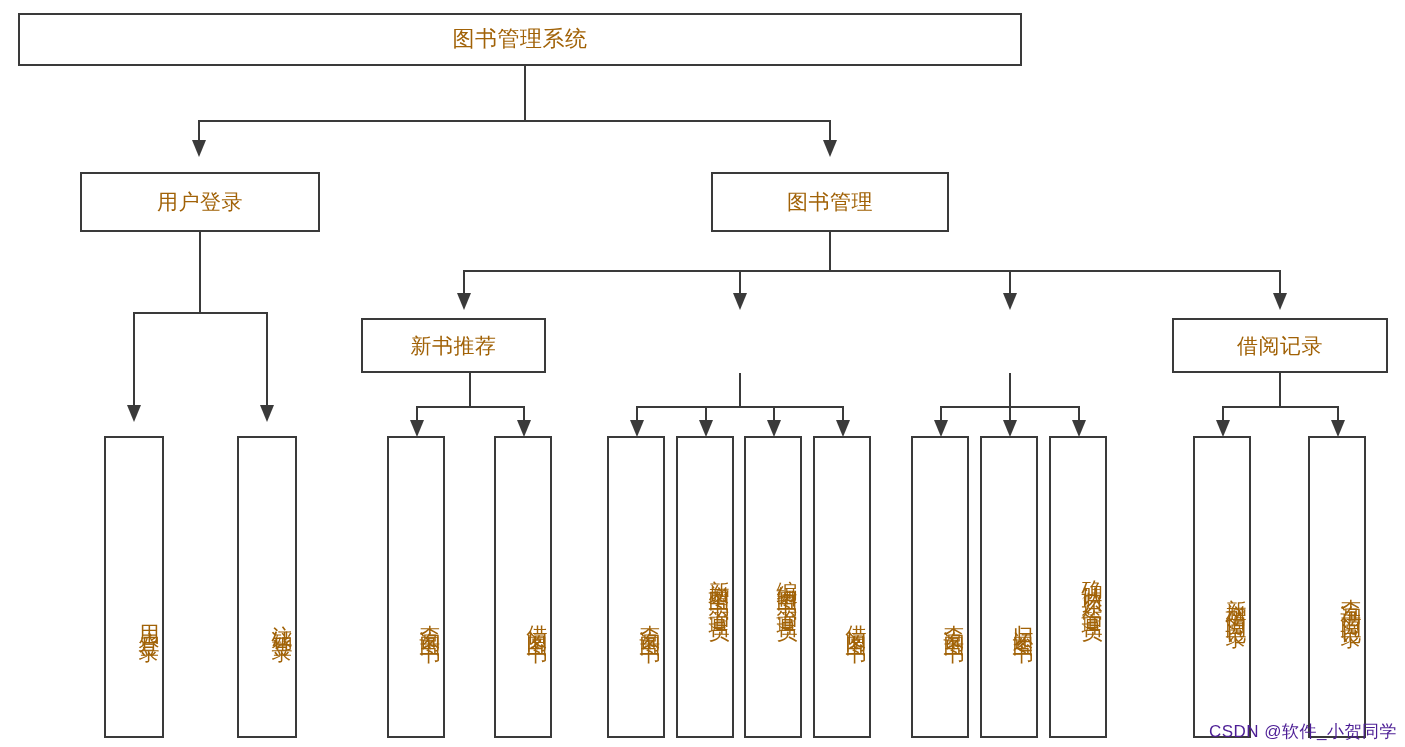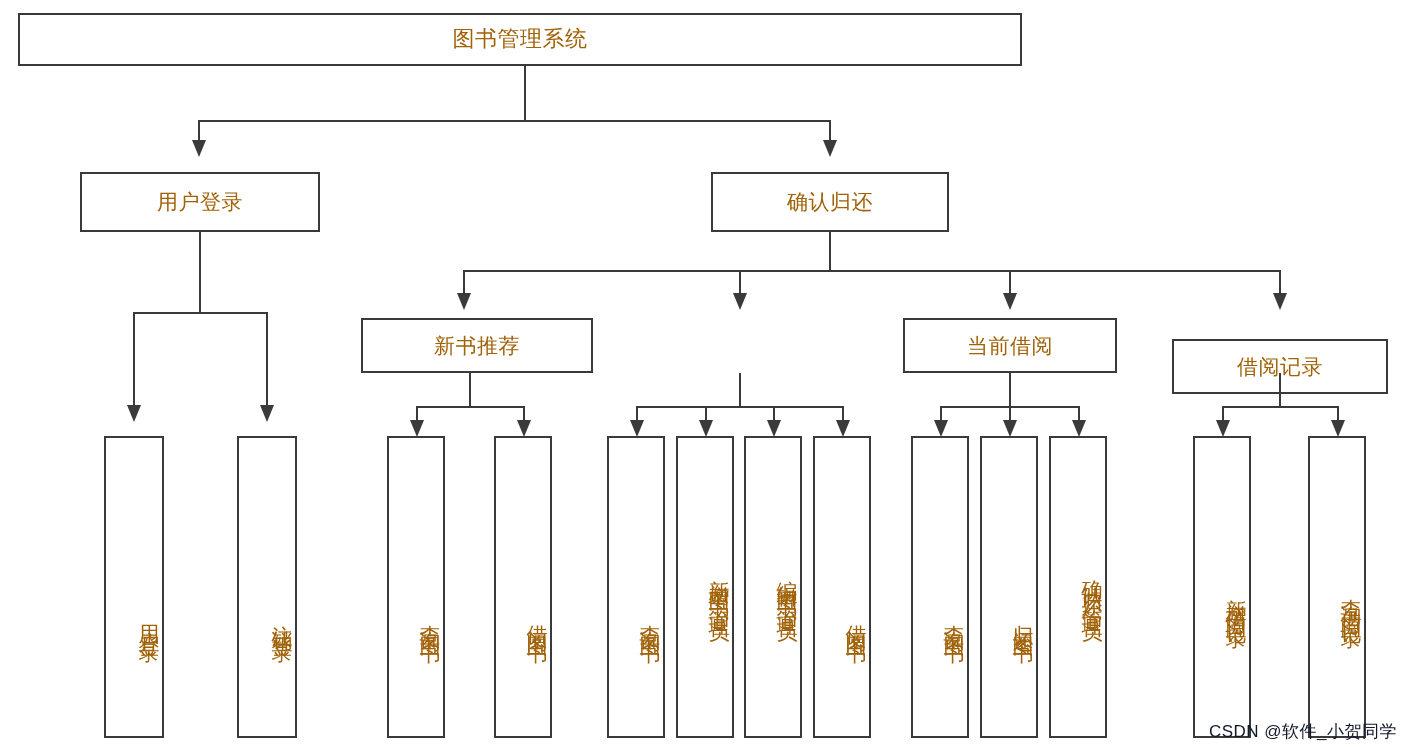--- a/index.html
+++ b/index.html
@@ -66,21 +66,21 @@
     height: 0;
     border-left: 7px solid transparent;
     border-right: 7px solid transparent;
     border-top: 17px solid #3a3a3a;
   }
   .watermark {
     position: absolute;
     right: 8px;
     bottom: 4px;
     font-size: 17px;
-    color: #0f172a;
+    color: #4c1d95;
     letter-spacing: 0.5px;
     white-space: nowrap;
   }
 </style>
 </head>
 <body>
 
 <div id="canvas">
 
   <div class="node h root" style="left:18px; top:13px; width:1004px; height:53px;">
@@ -93,21 +93,21 @@
 
   <div class="ln vt" style="left:198px; top:120px; width:2px; height:22px;"></div>
   <div class="arrow" style="left:192px; top:140px;"></div>
   <div class="ln vt" style="left:829px; top:120px; width:2px; height:22px;"></div>
   <div class="arrow" style="left:823px; top:140px;"></div>
 
   <div class="node h" style="left:80px; top:172px; width:240px; height:60px;">
     <span>用户登录</span>
   </div>
   <div class="node h" style="left:711px; top:172px; width:238px; height:60px;">
-    <span>确认归还</span>
+    <span>图书管理</span>
   </div>
 
   <div class="ln vt" style="left:199px; top:232px; width:2px; height:81px;"></div>
   <div class="ln hz" style="left:133px; top:312px; width:134px; height:2px;"></div>
   <div class="ln vt" style="left:133px; top:312px; width:2px; height:95px;"></div>
   <div class="arrow" style="left:127px; top:405px;"></div>
   <div class="ln vt" style="left:266px; top:312px; width:2px; height:95px;"></div>
   <div class="arrow" style="left:260px; top:405px;"></div>
 
   <div class="ln vt" style="left:829px; top:232px; width:2px; height:39px;"></div>
@@ -115,27 +115,24 @@
 
   <div class="ln vt" style="left:463px; top:270px; width:2px; height:25px;"></div>
   <div class="arrow" style="left:457px; top:293px;"></div>
   <div class="ln vt" style="left:739px; top:270px; width:2px; height:25px;"></div>
   <div class="arrow" style="left:733px; top:293px;"></div>
   <div class="ln vt" style="left:1009px; top:270px; width:2px; height:25px;"></div>
   <div class="arrow" style="left:1003px; top:293px;"></div>
   <div class="ln vt" style="left:1279px; top:270px; width:2px; height:25px;"></div>
   <div class="arrow" style="left:1273px; top:293px;"></div>
 
-  <div class="node h" style="left:361px; top:318px; width:232px; height:55px;">
+  <div class="node h" style="left:361px; top:318px; width:185px; height:55px;">
     <span>新书推荐</span>
   </div>
-  <div class="node h" style="left:903px; top:318px; width:214px; height:55px;">
-    <span>当前借阅</span>
-  </div>
-  <div class="node h" style="left:1172px; top:318px; width:216px; height:55px;margin-top:21px;">
+  <div class="node h" style="left:1172px; top:318px; width:216px; height:55px;">
     <span>借阅记录</span>
   </div>
 
   <div class="ln vt" style="left:469px; top:373px; width:2px; height:35px;"></div>
   <div class="ln hz" style="left:416px; top:406px; width:108px; height:2px;"></div>
   <div class="ln vt" style="left:416px; top:406px; width:2px; height:22px;"></div>
   <div class="arrow" style="left:410px; top:420px;"></div>
   <div class="ln vt" style="left:523px; top:406px; width:2px; height:22px;"></div>
   <div class="arrow" style="left:517px; top:420px;"></div>
 

